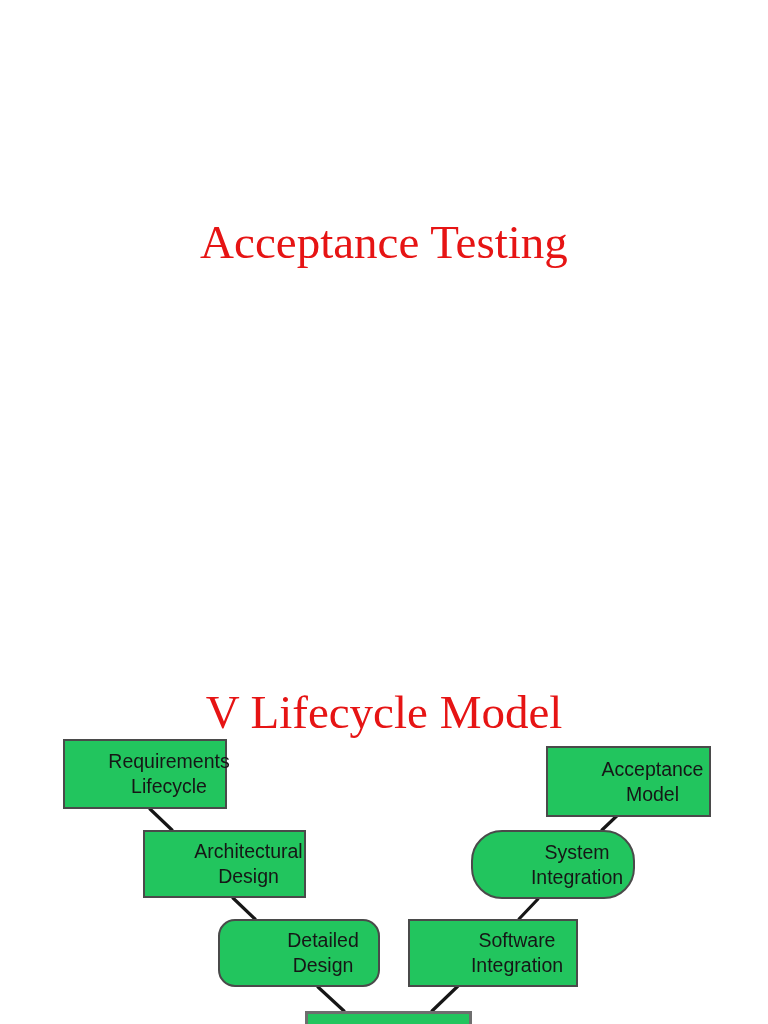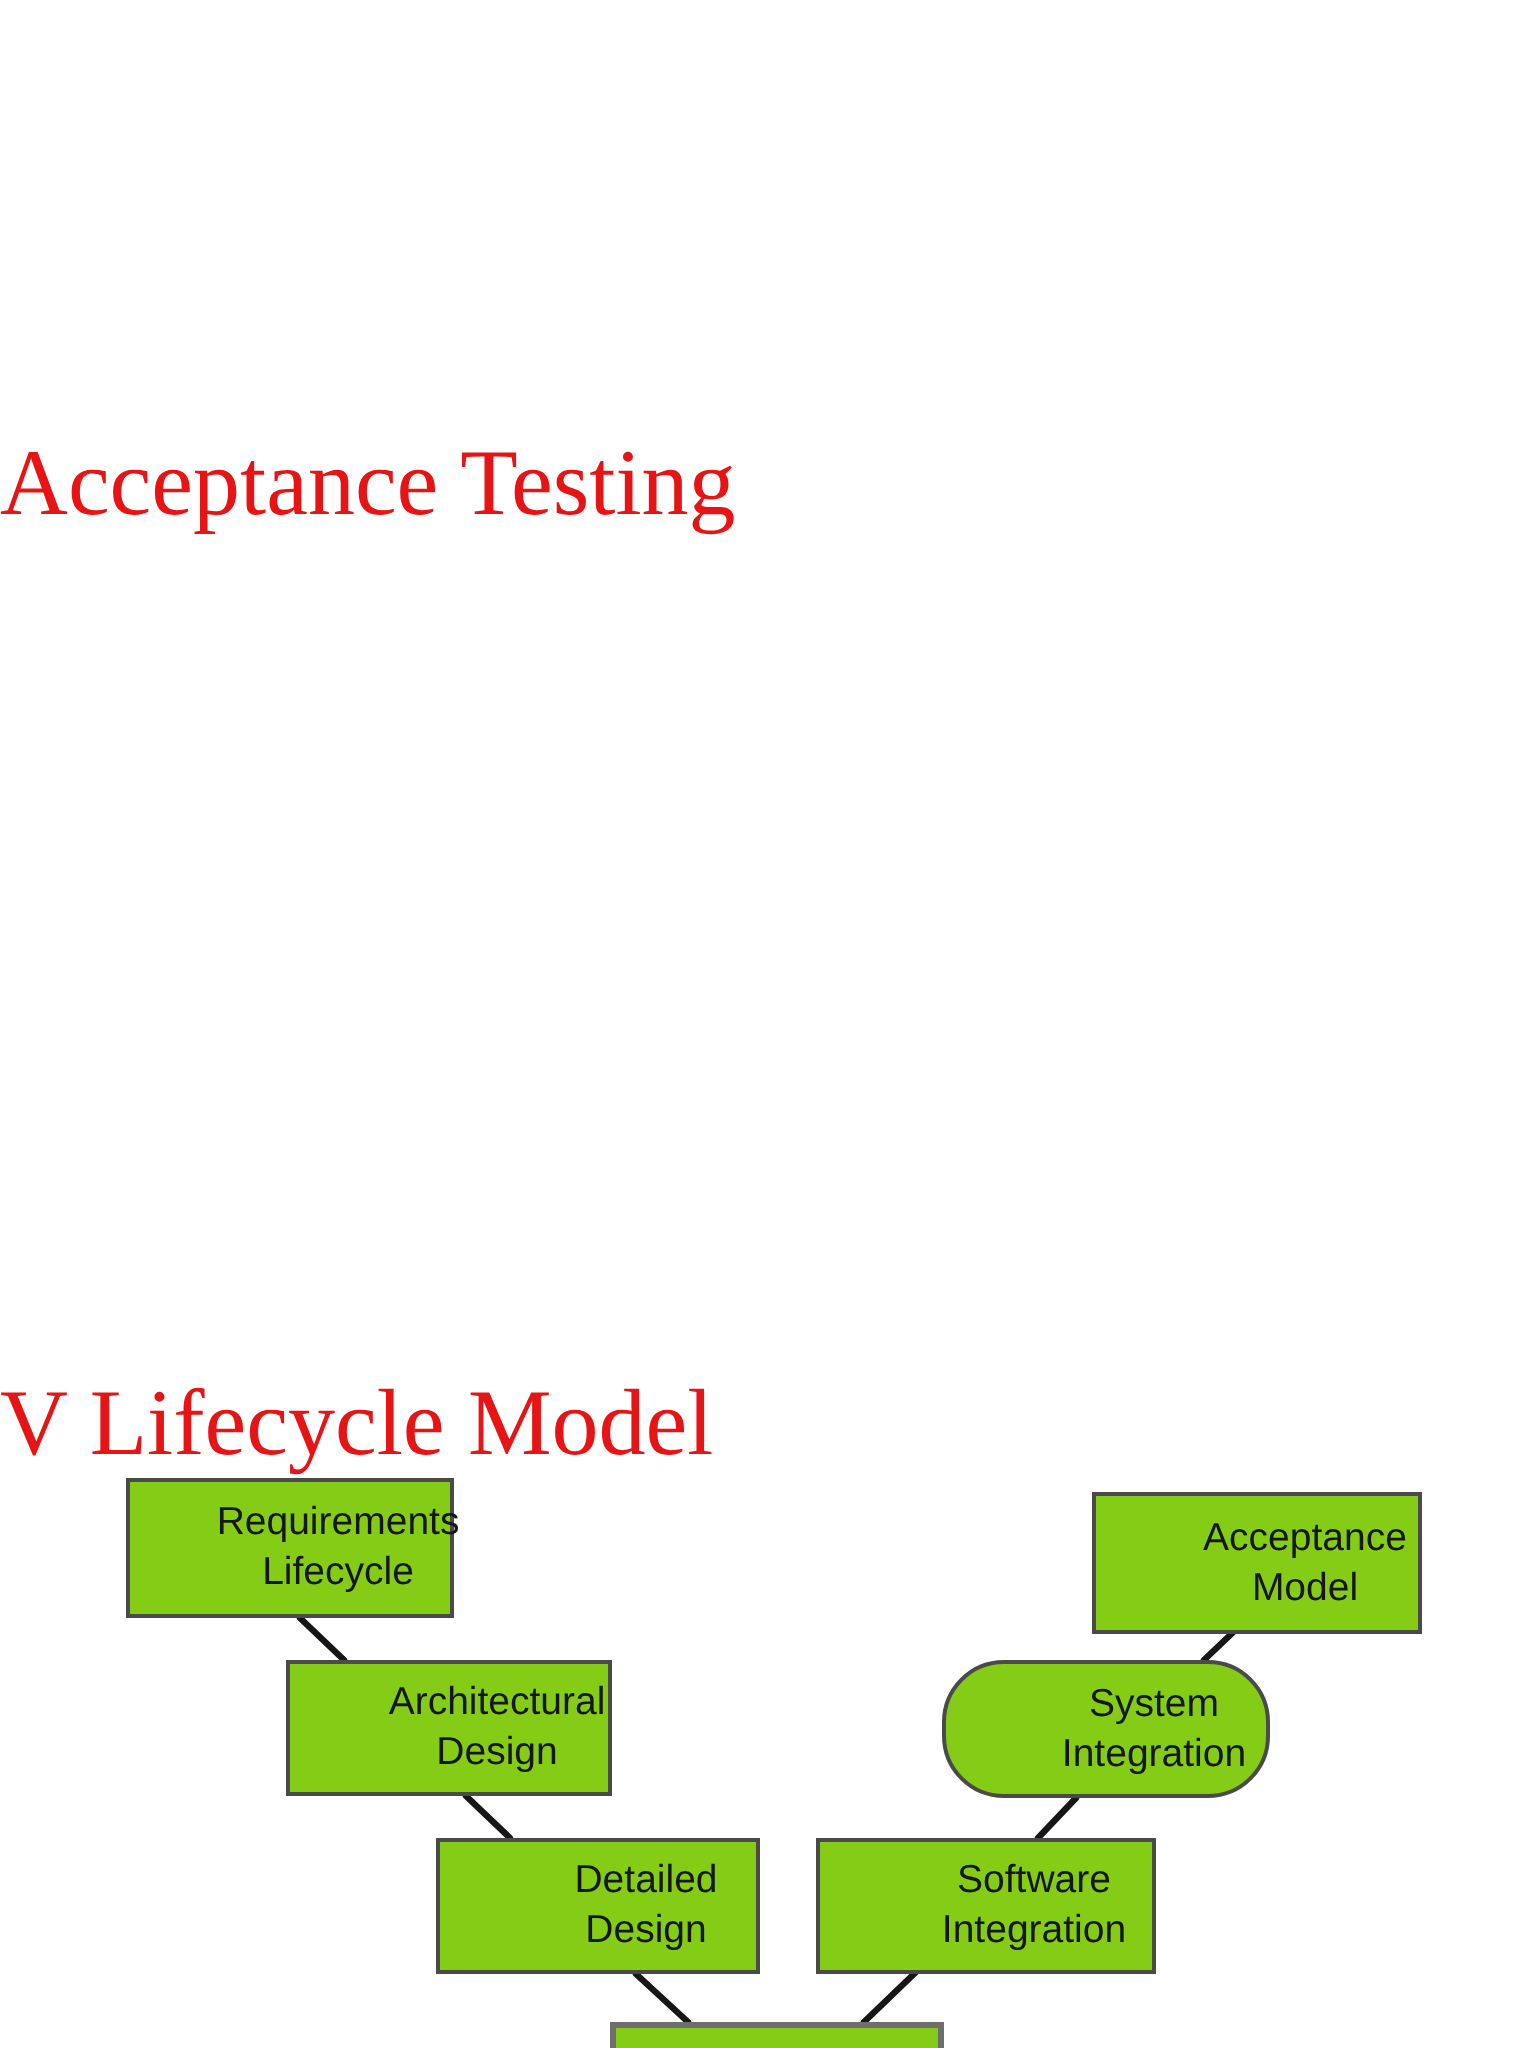--- a/index.html
+++ b/index.html
@@ -6,53 +6,53 @@
   body {
     width: 768px; height: 1024px;
     background: #ffffff;
     overflow: hidden;
     position: relative;
     font-family: "Liberation Sans", sans-serif;
   }
   .slide-title {
     position: absolute;
     left: 0; width: 768px;
-    text-align: left;
+    text-align: center;
     font-family: "Liberation Serif", serif;
     font-size: 47px;
     line-height: 52px;
     white-space: nowrap;
   }
   #title-1 { top: 216px; }
   #title-2 { top: 650px; margin-top: 36px; }
 
   #connector-svg {
     position: absolute; left: 0; top: 0;
     width: 768px; height: 1024px;
     pointer-events: none;
   }
 
   .vbox {
     position: absolute;
     box-sizing: border-box;
     border: 2px solid #4a4a4a;
-    background: #84cc16;
+    background: #22c55e;
     display: flex;
     flex-direction: column;
     align-items: center;
     justify-content: center;
     text-align: center;
     font-size: 19.5px;
     line-height: 25px;
     color: #161616;
     padding-left: 48px;
   }
   #box-requirements-analysis { left: 63px;  top: 739px; width: 164px; height: 70px; }
   #box-architectural-design  { left: 143px; top: 830px; width: 163px; height: 68px; }
-  #box-detailed-design       { left: 218px; top: 919px; width: 162px; height: 68px; }
+  #box-detailed-design       { left: 218px; top: 919px; width: 162px; height: 68px; border-radius: 17px; }
   #box-software-integration  { left: 408px; top: 919px; width: 170px; height: 68px; }
   #box-system-integration    { left: 471px; top: 830px; width: 164px; height: 69px; border-radius: 31px; }
   #box-acceptance-test       { left: 546px; top: 746px; width: 165px; height: 71px; }
   #box-bottom-partial        { left: 305px; top: 1011px; width: 167px; height: 46px;
                                border: 3px solid #6e6e6e; }
 </style>
 </head>
 <body>
 
 <div class="slide-title" id="title-1" style="color: rgb(230, 20, 20);">Acceptance Testing</div>

